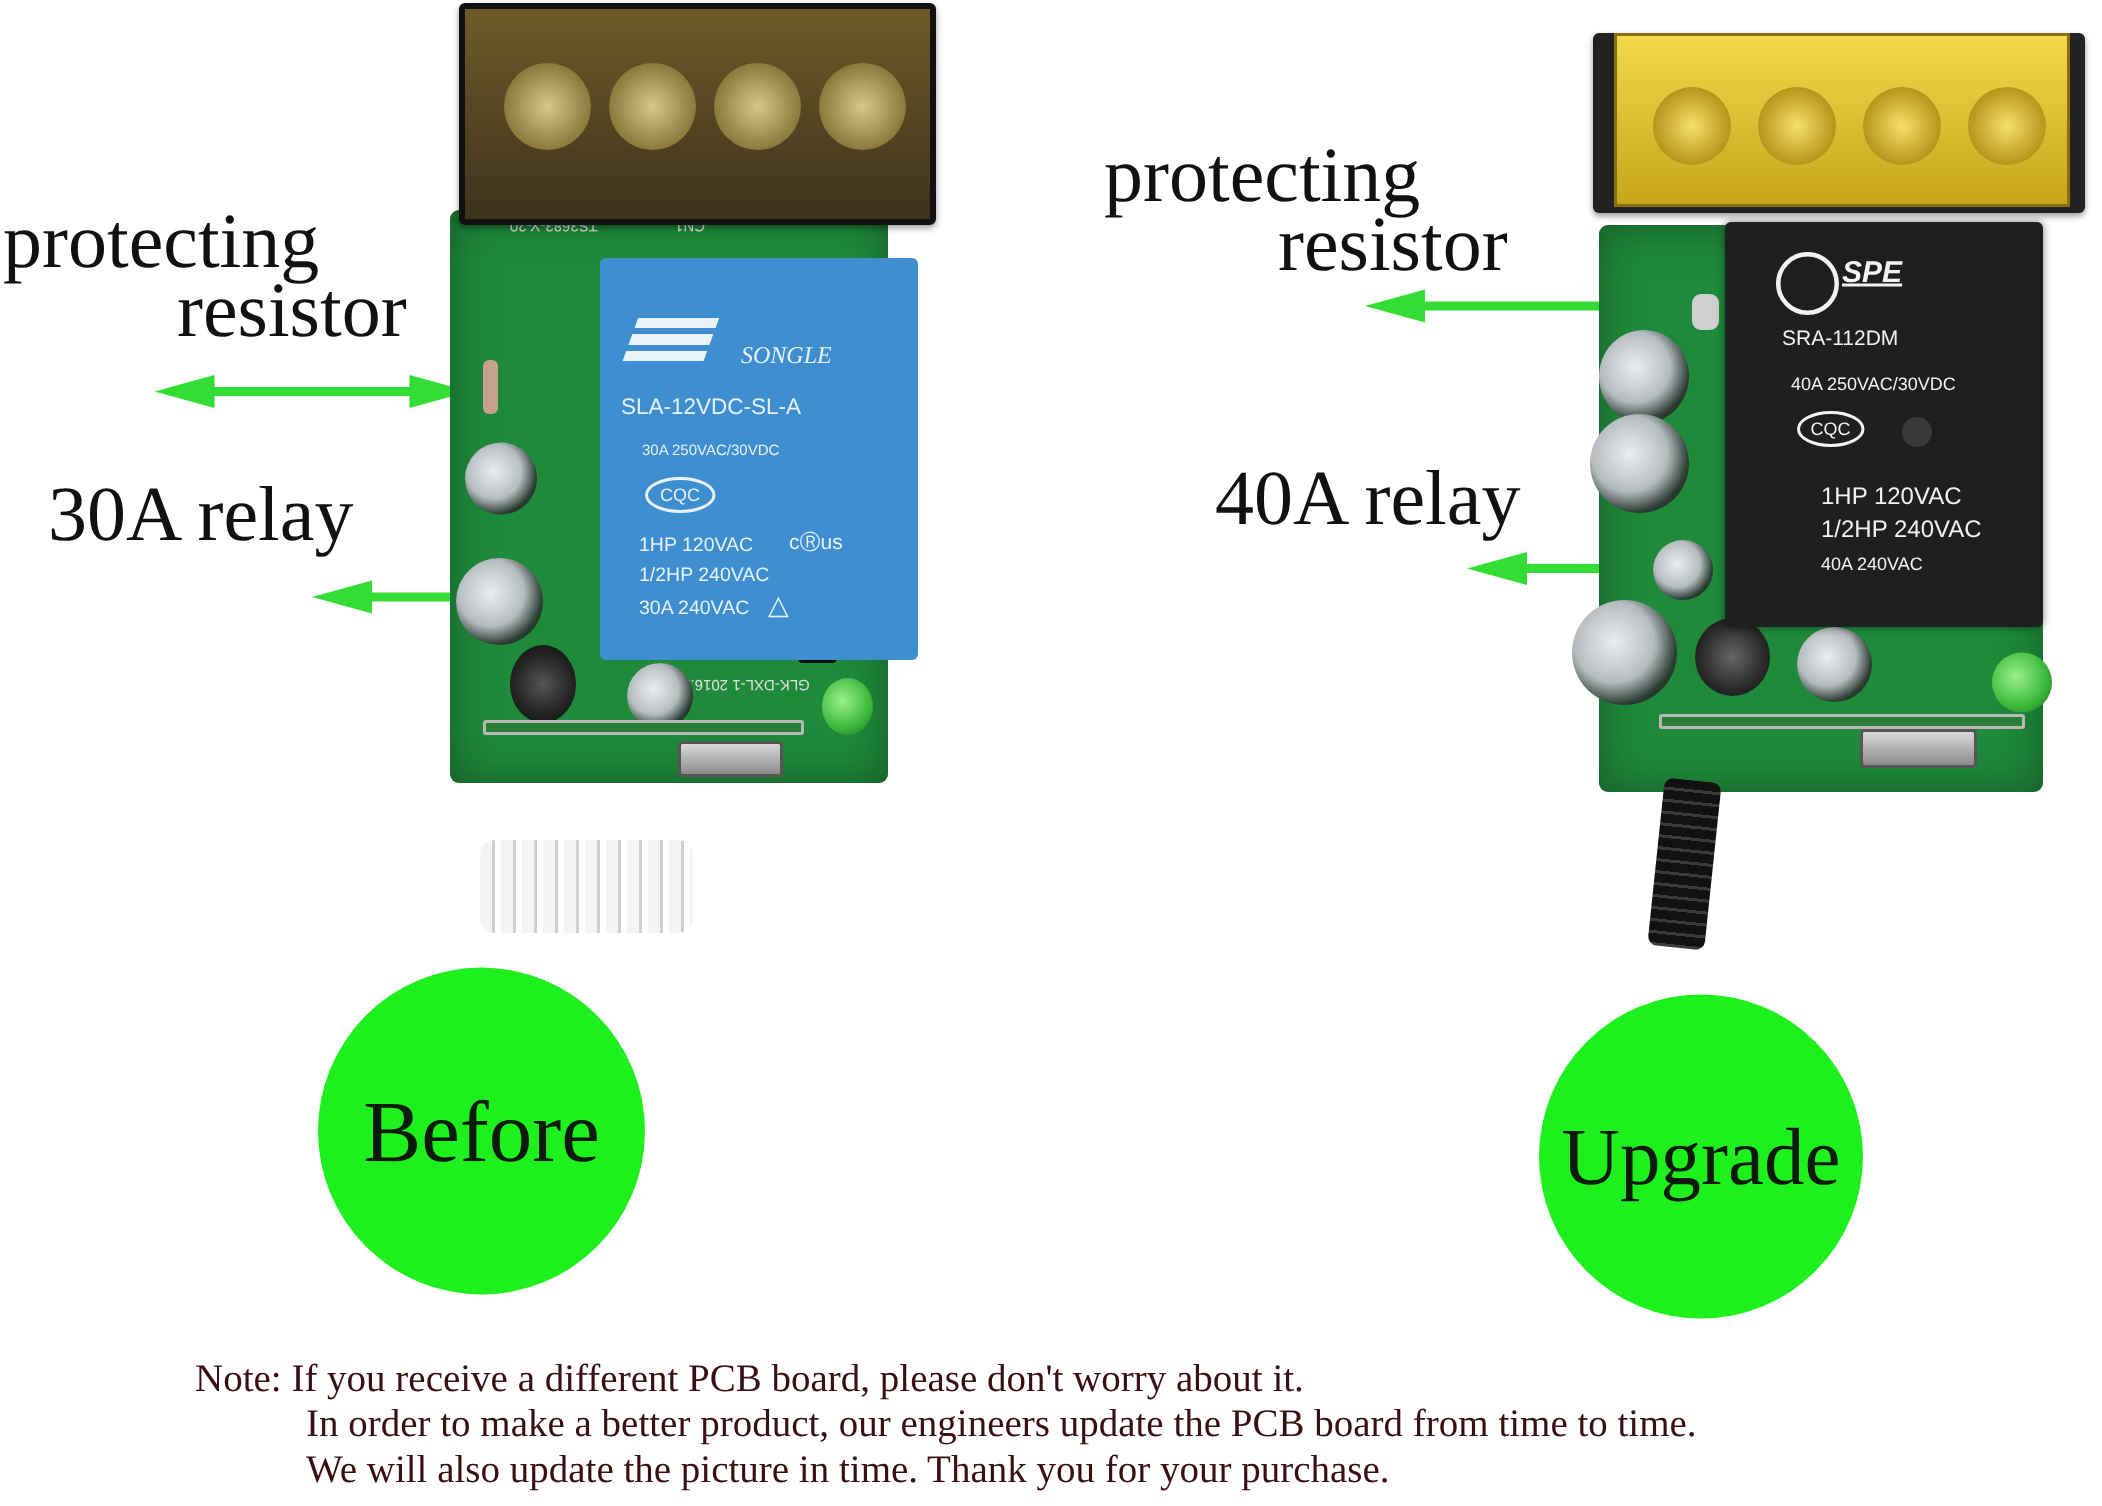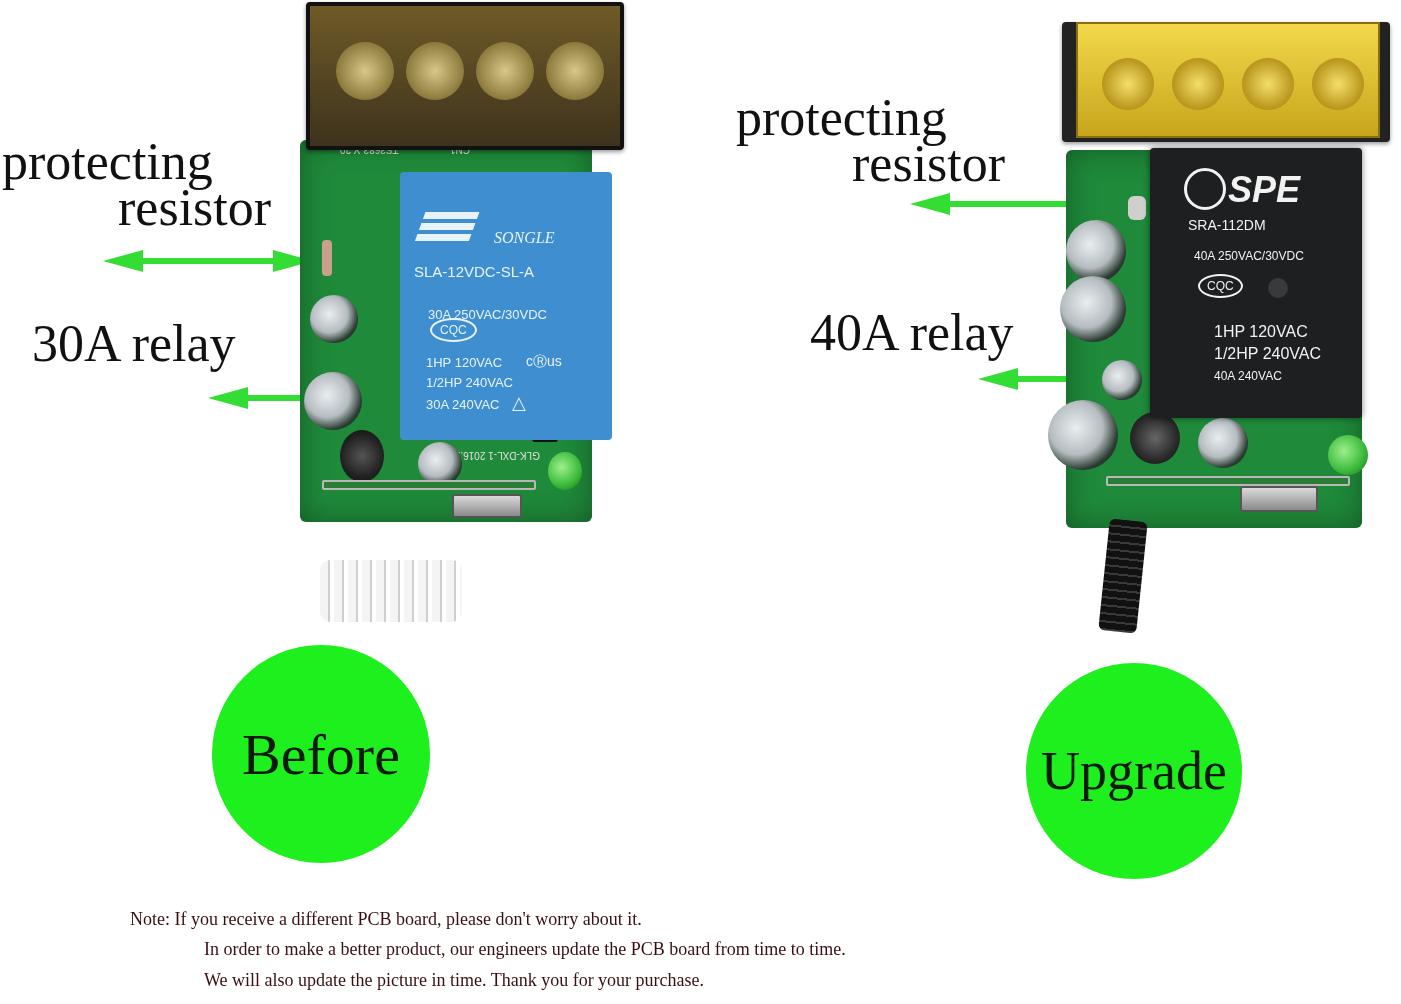--- a/index.html
+++ b/index.html
@@ -12,21 +12,21 @@
   
   .board { position:absolute; background:#1f8a3a; border-radius:6px; box-shadow: inset 0 0 30px rgba(0,0,0,0.35); }
   .terminal { position:absolute; border-radius:4px; box-shadow: 0 2px 4px rgba(0,0,0,0.4); }
   .screw { position:absolute; border-radius:50%; }
   .cap { position:absolute; border-radius:50%; background: radial-gradient(circle at 40% 40%, #e9eef0 0%, #b5bcc0 45%, #2c3d33 70%, #0c1510 100%); }
   .relay-blue { position:absolute; background:#3f8fd0; border-radius:4px; color:#e8f2fb; font-family:"Liberation Sans","DejaVu Sans",sans-serif; }
   .relay-black { position:absolute; background:#1d1f20; border-radius:4px; color:#f2f2f2; font-family:"Liberation Sans","DejaVu Sans",sans-serif; box-shadow: 0 0 6px rgba(0,0,0,0.5); }
   .rl { position:absolute; white-space:nowrap; line-height:1; }
   .circle { position:absolute; border-radius:50%; background:#1ef01e; display:flex; align-items:center; justify-content:center; }
   .circle span { color:#0c1a0c; font-family:"Liberation Serif","DejaVu Serif",serif; font-size:58px; }
-  .note { position:absolute; color:#3a0f14; font-family:"Liberation Serif","DejaVu Serif",serif; font-size:18px; line-height:30px; white-space:nowrap; }
+  .note { position:absolute; color:#3a0f14; font-family:"Liberation Serif","DejaVu Serif",serif; font-size:26px; line-height:30px; white-space:nowrap; }
   .led { position:absolute; border-radius:50%; background: radial-gradient(circle at 40% 40%, #9cf08a 0%, #3ab93a 60%, #1d6a22 100%); }
   .module { position:absolute; background:#2a7d35; border:2px solid #b8b8b8; border-radius:2px; }
   .crystal { position:absolute; background:linear-gradient(#d9d9d9,#8a8a8a); border:2px solid #555; border-radius:3px; }
 </style>
 </head>
 <body>
 
 <div>
 
   <div class="abs label" style="left:2px;top:136px;font-size:52px;">protecting</div>
@@ -67,21 +67,21 @@
     <div class="screw" style="left:26px;top:36px;width:58px;height:58px;background:radial-gradient(circle,#d8c68a 0%,#8c7a3c 70%,#4a3f1e 100%);"></div>
     <div class="screw" style="left:96px;top:36px;width:58px;height:58px;background:radial-gradient(circle,#d8c68a 0%,#8c7a3c 70%,#4a3f1e 100%);"></div>
     <div class="screw" style="left:166px;top:36px;width:58px;height:58px;background:radial-gradient(circle,#d8c68a 0%,#8c7a3c 70%,#4a3f1e 100%);"></div>
     <div class="screw" style="left:236px;top:36px;width:58px;height:58px;background:radial-gradient(circle,#d8c68a 0%,#8c7a3c 70%,#4a3f1e 100%);"></div>
   </div>
 
   <div class="relay-blue" style="left:400px;top:172px;width:212px;height:268px;">
     <div class="abs" style="left:20px;top:40px;width:54px;height:30px;background:repeating-linear-gradient(#e8f2fb 0 7px,#3f8fd0 7px 11px);transform:skewX(-20deg);"></div>
     <div class="rl" style="left:94px;top:58px;font-size:16px;font-style:italic;font-family:Liberation Serif, serif;">SONGLE</div>
     <div class="rl" style="left:14px;top:92px;font-size:15px;">SLA-12VDC-SL-A</div>
-    <div class="rl" style="left:28px;top:136px;font-size:13px;">30A  250VAC/30VDC</div>
+    <div class="rl" style="left:28px;top:124px;font-size:10px;">30A  250VAC/30VDC</div>
     <div class="rl" style="left:30px;top:146px;font-size:12px;border:2px solid #e8f2fb;border-radius:50%;padding:4px 8px;">CQC</div>
     <div class="rl" style="left:26px;top:184px;font-size:13px;">1HP 120VAC</div>
     <div class="rl" style="left:126px;top:182px;font-size:14px;">cⓇus</div>
     <div class="rl" style="left:26px;top:204px;font-size:13px;">1/2HP 240VAC</div>
     <div class="rl" style="left:26px;top:226px;font-size:13px;">30A  240VAC</div>
     <div class="rl" style="left:112px;top:222px;font-size:18px;">△</div>
   </div>
 
   <div class="abs" style="left:320px;top:560px;width:142px;height:62px;background:repeating-linear-gradient(90deg,#f4f4f4 0 8px,#cfcfcf 8px 10px,#ffffff 10px 14px);border-radius:10px;"></div>
 
@@ -127,21 +127,21 @@
   <div class="terminal" style="left:1062px;top:22px;width:328px;height:120px;background:#222;">
     <div class="abs" style="left:14px;top:0px;width:300px;height:112px;background:linear-gradient(#f2d84a,#c7a51a);border:2px solid #8a6e10;"></div>
     <div class="screw" style="left:40px;top:36px;width:52px;height:52px;background:radial-gradient(circle,#f4df6a 0%,#b8941a 70%,#6d5610 100%);"></div>
     <div class="screw" style="left:110px;top:36px;width:52px;height:52px;background:radial-gradient(circle,#f4df6a 0%,#b8941a 70%,#6d5610 100%);"></div>
     <div class="screw" style="left:180px;top:36px;width:52px;height:52px;background:radial-gradient(circle,#f4df6a 0%,#b8941a 70%,#6d5610 100%);"></div>
     <div class="screw" style="left:250px;top:36px;width:52px;height:52px;background:radial-gradient(circle,#f4df6a 0%,#b8941a 70%,#6d5610 100%);"></div>
   </div>
 
   <div class="relay-black" style="left:1150px;top:148px;width:212px;height:270px;">
     <div class="abs" style="left:34px;top:20px;width:36px;height:36px;border:3px solid #f2f2f2;border-radius:50%;"></div>
-    <div class="rl" style="left:78px;top:24px;font-size:36px;font-weight:bold;font-style:italic;">SPE</div>
+    <div class="rl" style="left:78px;top:24px;font-size:20px;font-weight:bold;font-style:italic;text-decoration:underline;">SPE</div>
     <div class="rl" style="left:38px;top:70px;font-size:14px;">SRA-112DM</div>
     <div class="rl" style="left:44px;top:102px;font-size:12px;">40A 250VAC/30VDC</div>
     <div class="rl" style="left:48px;top:126px;font-size:12px;border:2px solid #f2f2f2;border-radius:50%;padding:4px 7px;">CQC</div>
     <div class="abs" style="left:118px;top:130px;width:20px;height:20px;border-radius:50%;background:#3a3a3a;"></div>
     <div class="rl" style="left:64px;top:176px;font-size:16px;">1HP 120VAC</div>
     <div class="rl" style="left:64px;top:198px;font-size:16px;">1/2HP 240VAC</div>
     <div class="rl" style="left:64px;top:222px;font-size:12px;">40A  240VAC</div>
   </div>
 
   <div class="abs" style="left:1104px;top:520px;width:38px;height:112px;background:repeating-linear-gradient(#111 0 6px,#3a3a3a 6px 8px);border-radius:6px;transform:rotate(6deg);"></div>

